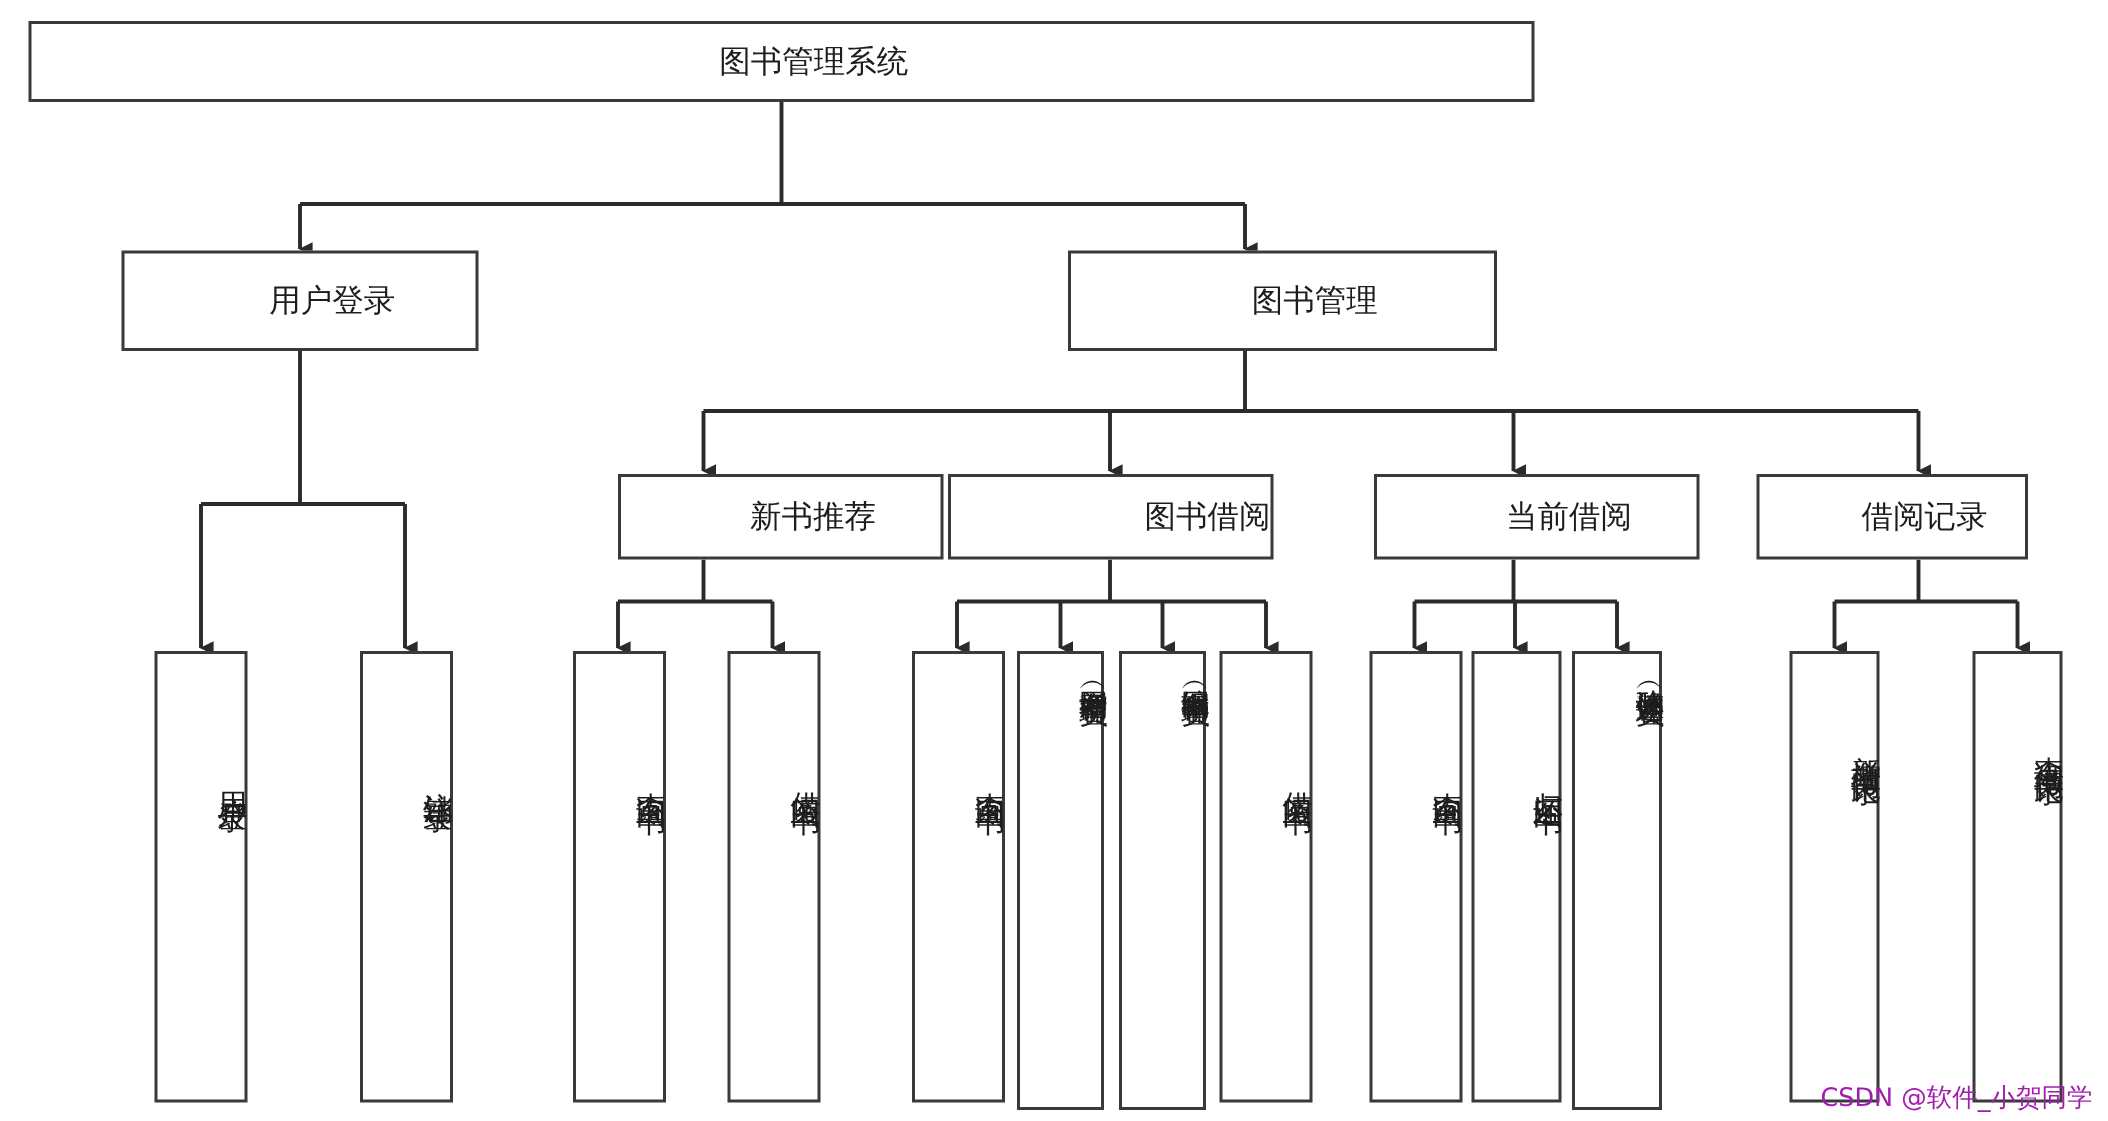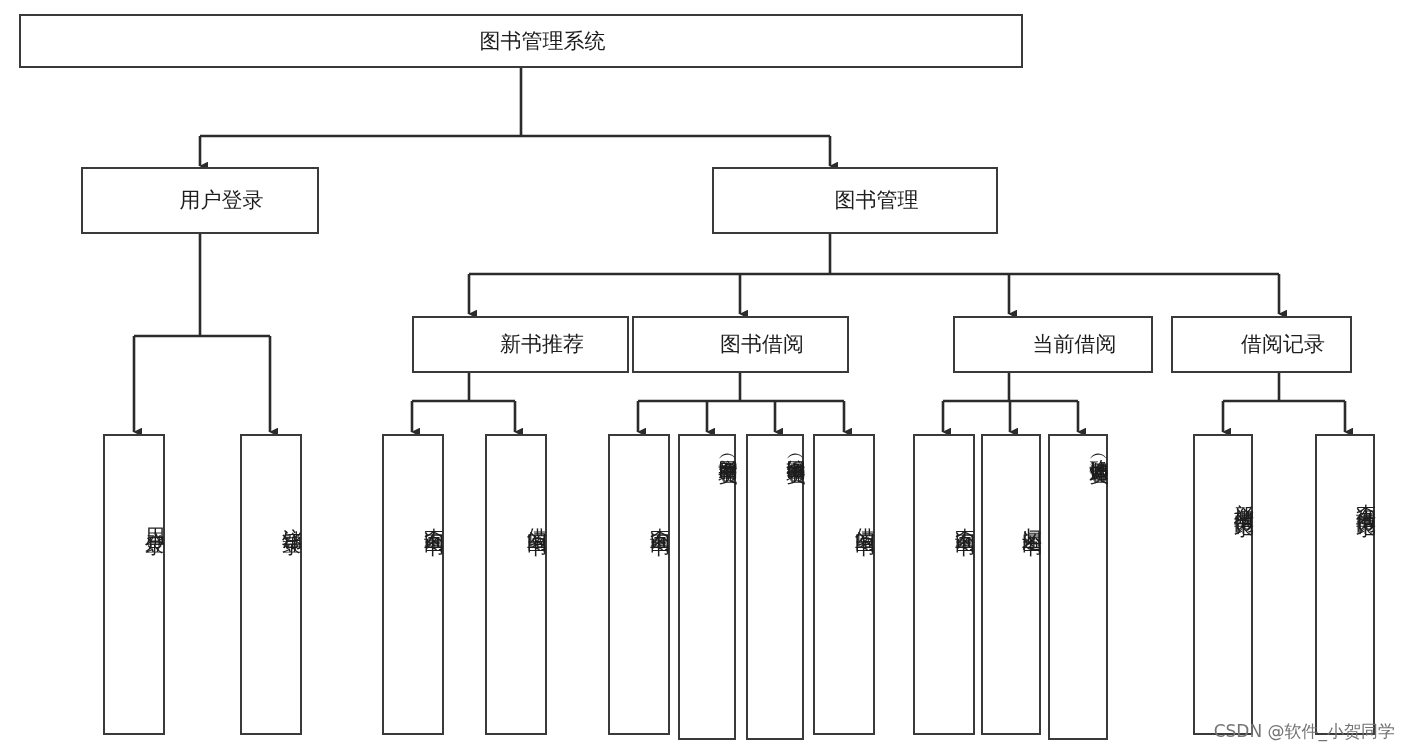--- a/index.html
+++ b/index.html
@@ -74,21 +74,21 @@
     margin-top: 4px;
   }
   .node.vertical.recset .node-label {
     margin-top: 48px;
   }
   #watermark {
     position: absolute;
     right: 10px;
     bottom: 4px;
     font-size: 17px;
-    color: #737373;
+    color: #a21caf;
     z-index: 3;
     white-space: nowrap;
   }
 </style>
 </head>
 <body>
 
 <div id="diagram-root">
 
   <svg class="wires" viewBox="0 0 1405 747">
@@ -150,25 +150,25 @@
   </div>
 
   <div class="node horizontal" style="left:712px; top:167px; width:286px; height:67px;">
     <span class="node-label">图书管理</span>
   </div>
 
   <div class="node horizontal" style="left:369px; top:316px; width:217px; height:57px;margin-left:43px;">
     <span class="node-label">新书推荐</span>
   </div>
 
-  <div class="node horizontal" style="left:632px; top:316px; width:217px; height:57px;">
+  <div class="node horizontal" style="left:632px; top:316px; width:217px; height:57px;justify-content:flex-end;">
     <span class="node-label">图书借阅</span>
   </div>
 
-  <div class="node horizontal" style="left:953px; top:316px; width:200px; height:57px;">
+  <div class="node horizontal" style="left:916px; top:316px; width:217px; height:57px;">
     <span class="node-label">当前借阅</span>
   </div>
 
   <div class="node horizontal" style="left:1171px; top:316px; width:181px; height:57px;">
     <span class="node-label">借阅记录</span>
   </div>
 
   <div class="node vertical mid" style="left:103px; top:434px; width:62px; height:301px;">
     <span class="node-label">用户登录</span>
   </div>

